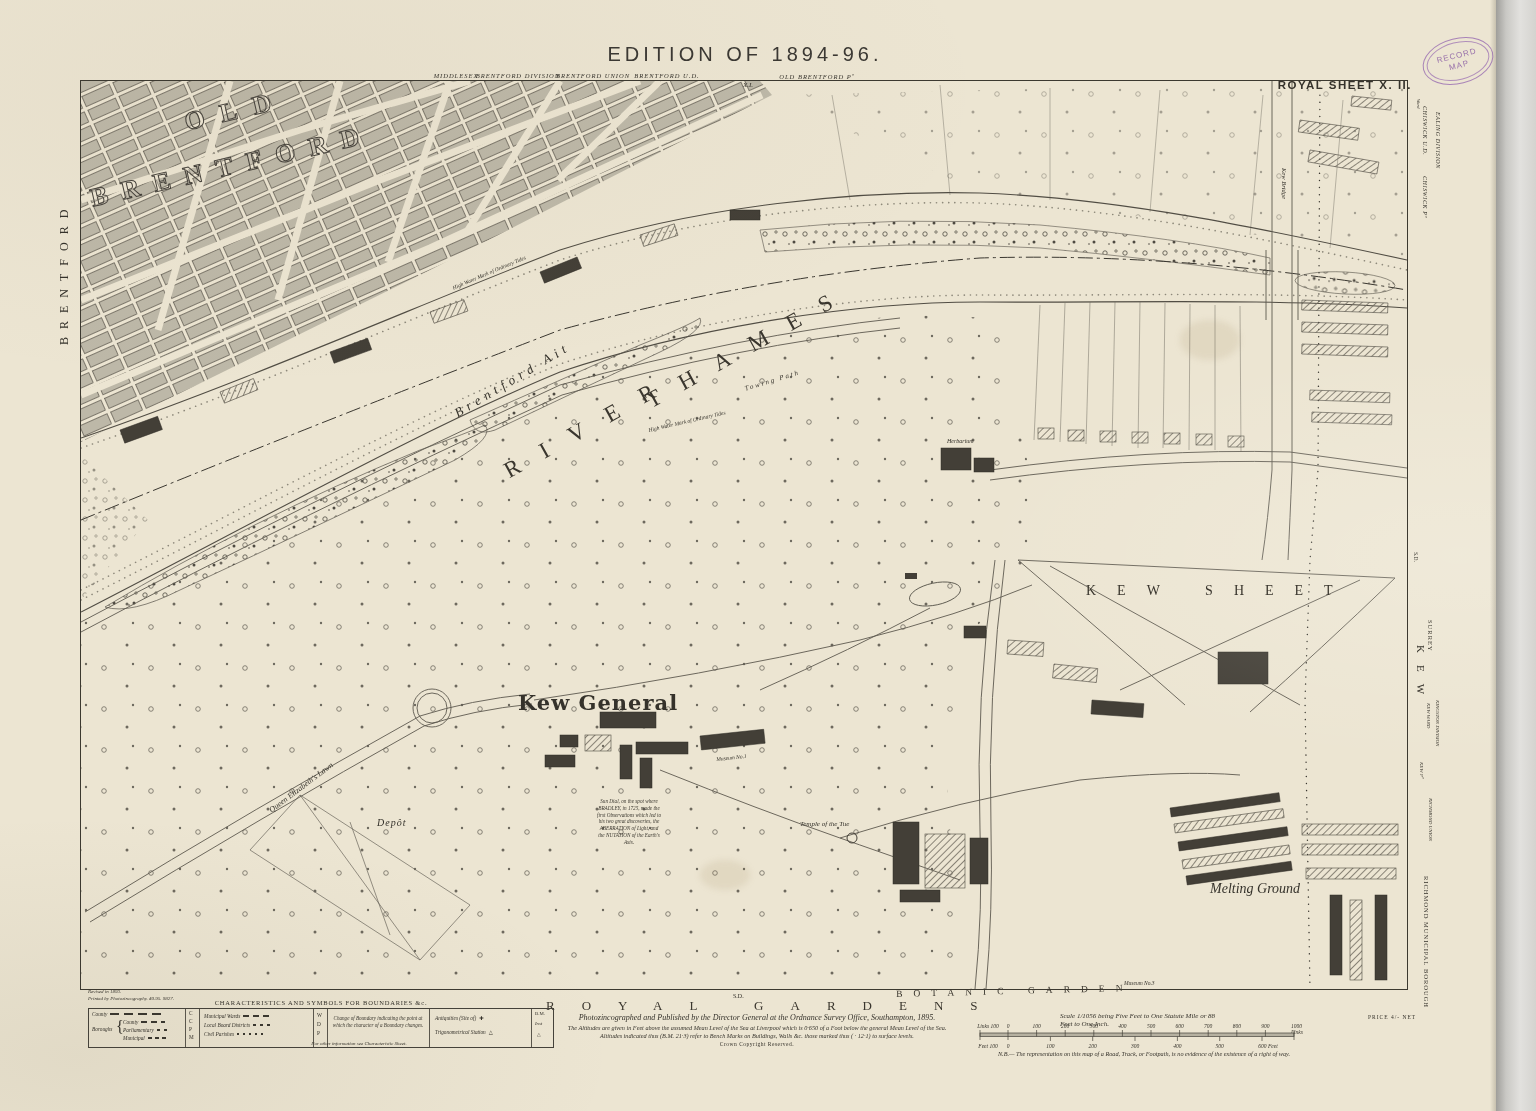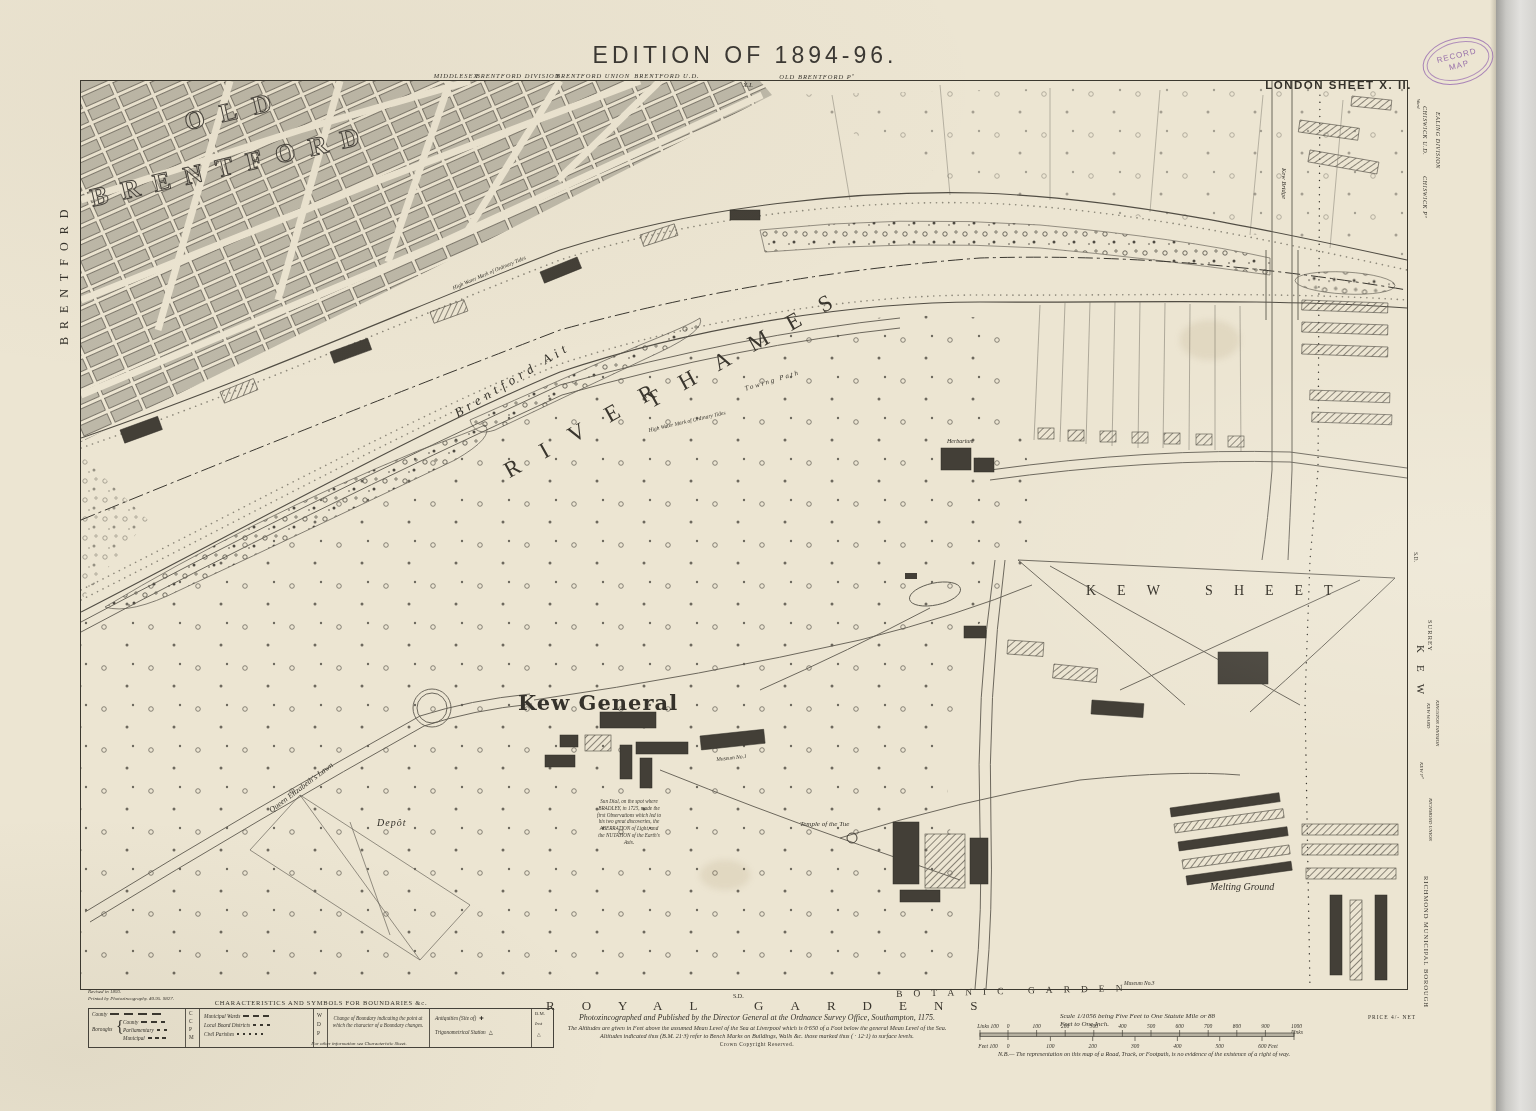--- a/index.html
+++ b/index.html
@@ -232,30 +232,30 @@
     </g>
   </svg>
 
   <div class="shade"></div>
   <div class="fox" style="left:1180px;top:320px;width:60px;height:40px;"></div>
   <div class="fox" style="left:700px;top:860px;width:50px;height:30px;"></div>
   <div class="scan-right"></div>
   <div class="sheet-edge"></div>
   <div class="neatline"></div>
 
-  <div class="lbl sans center" style="left:745px;top:44px;font-size:23px;letter-spacing:4px;color:#3b3833;">EDITION OF 1894-96.</div>
+  <div class="lbl sans center" style="left:745px;top:44px;font-size:20px;letter-spacing:4px;color:#3b3833;">EDITION OF 1894-96.</div>
 
   <div class="lbl i center" style="left:456px;top:73px;font-size:6.5px;letter-spacing:1px;">MIDDLESEX</div>
   <div class="lbl i center" style="left:518px;top:73px;font-size:6.5px;letter-spacing:1px;">BRENTFORD DIVISION</div>
   <div class="lbl i center" style="left:593px;top:73px;font-size:6.5px;letter-spacing:1px;">BRENTFORD UNION</div>
   <div class="lbl i center" style="left:667px;top:73px;font-size:6.5px;letter-spacing:1px;">BRENTFORD U.D.</div>
   <div class="lbl i center" style="left:748px;top:82px;font-size:7px;">X.I.</div>
   <div class="lbl i center" style="left:817px;top:74px;font-size:6.5px;letter-spacing:1px;">OLD BRENTFORD Pº</div>
 
-  <div class="lbl sans b" style="left:1412px;top:80px;font-size:11.5px;letter-spacing:1.5px;transform:translateX(-100%);">LONDON SHEET X. II.</div>
+  <div class="lbl sans b" style="left:1412px;top:80px;font-size:11.5px;letter-spacing:1.5px;transform:translateX(-100%);">ROYAL SHEET X. II.</div>
 
   <div class="stamp">
     <span>RECORD</span>
     <span>MAP</span>
   </div>
 
   <div class="lbl vup" style="left:58px;top:345px;font-size:12px;letter-spacing:8px;">BRENTFORD</div>
 
   <div class="lbl vdn i" style="left:1420px;top:99px;font-size:4.5px;">Ward</div>
   <div class="lbl vdn i" style="left:1428px;top:106px;font-size:6px;letter-spacing:0.6px;">CHISWICK U.D.</div>
@@ -285,21 +285,21 @@
   <div class="lbl" style="left:546px;top:999px;font-size:13px;letter-spacing:27px;color:#3a362e;">ROYAL GARDENS</div>
   <div class="lbl" style="left:896px;top:990px;font-size:9.5px;letter-spacing:11px;transform:rotate(-1.5deg);color:#3a362e;">BOTANIC GARDEN</div>
 
   <div class="lbl i" style="left:800px;top:821px;font-size:7px;">Temple of the Tue</div>
   <div class="lbl i" style="left:377px;top:818px;font-size:10px;letter-spacing:1px;">Depôt</div>
   <div class="lbl i" style="left:268px;top:808px;font-size:8px;transform:rotate(-37deg);">Queen Elizabeth's Lawn</div>
   <div class="lbl i" style="left:744px;top:386px;font-size:7px;letter-spacing:2px;transform:rotate(-17deg);">Towing Path</div>
   <div class="lbl i" style="left:452px;top:286px;font-size:5.5px;transform:rotate(-23deg);">High Water Mark of Ordinary Tides</div>
   <div class="lbl i" style="left:648px;top:428px;font-size:5.5px;transform:rotate(-13deg);">High Water Mark of Ordinary Tides</div>
   <div class="lbl i vdn" style="left:1287px;top:168px;font-size:6.5px;">Kew Bridge</div>
-  <div class="lbl i" style="left:1210px;top:882px;font-size:10px;">Melting Ground</div>
+  <div class="lbl i" style="left:1210px;top:882px;font-size:14px;">Melting Ground</div>
   <div class="lbl i" style="left:716px;top:757px;font-size:5.5px;transform:rotate(-6deg);">Museum No.1</div>
   <div class="lbl i" style="left:1124px;top:981px;font-size:5.5px;">Museum No.3</div>
   <div class="lbl i" style="left:947px;top:438px;font-size:6px;">Herbarium</div>
   <div class="lbl" style="left:733px;top:993px;font-size:6px;">S.D.</div>
   <div class="note-block" style="left:596px;top:798px;">Sun Dial, on the spot where BRADLEY, in 1725, made the first Observations which led to his two great discoveries, the ABERRATION of Light, and the NUTATION of the Earth's Axis.</div>
 
   <div class="lbl center" style="left:321px;top:1000px;font-size:6.5px;letter-spacing:0.8px;">CHARACTERISTICS AND SYMBOLS FOR BOUNDARIES &amp;c.</div>
 
   <div class="legend">
     <div class="colsep" style="left:96px;"></div>
@@ -361,21 +361,21 @@
     <div class="lbl" style="left:446px;top:3px;font-size:4.8px;">B.M.</div>
     <div class="lbl i" style="left:446px;top:13px;font-size:4.8px;">Inst</div>
     <div class="lbl" style="left:448px;top:24px;font-size:4.8px;">△</div>
 
     <div class="lbl i center" style="left:270px;top:32px;font-size:5px;">For other information see Characteristic Sheet.</div>
   </div>
 
   <div class="lbl i" style="left:88px;top:989px;font-size:5px;">Revised in 1893.</div>
   <div class="lbl i" style="left:88px;top:996px;font-size:5px;">Printed by Photozincography. 40.95. 9827.</div>
 
-  <div class="lbl i center" style="left:757px;top:1014px;font-size:8px;">Photozincographed and Published by the Director General at the Ordnance Survey Office, Southampton, 1175.</div>
+  <div class="lbl i center" style="left:757px;top:1014px;font-size:8px;">Photozincographed and Published by the Director General at the Ordnance Survey Office, Southampton, 1895.</div>
   <div class="lbl i center" style="left:757px;top:1025px;font-size:6.2px;">The Altitudes are given in Feet above the assumed Mean Level of the Sea at Liverpool which is 0·650 of a Foot below the general Mean Level of the Sea.</div>
   <div class="lbl i center" style="left:757px;top:1033px;font-size:6.2px;">Altitudes indicated thus (B.M. 21·3) refer to Bench Marks on Buildings, Walls &amp;c. those marked thus ( · 12·1) to surface levels.</div>
   <div class="lbl center" style="left:757px;top:1042px;font-size:5.5px;letter-spacing:0.5px;">Crown Copyright Reserved.</div>
 
   <div class="scale-wrap">
     <div class="cap">Scale 1/1056 being Five Feet to One Statute Mile or 88 Feet to One Inch.</div>
 
     <span class="tk" style="left:12px;top:11px;">Links 100</span>
     <span class="tk" style="left:32px;top:11px;">0</span>
     <span class="tk" style="left:60.6px;top:11px;">100</span>

